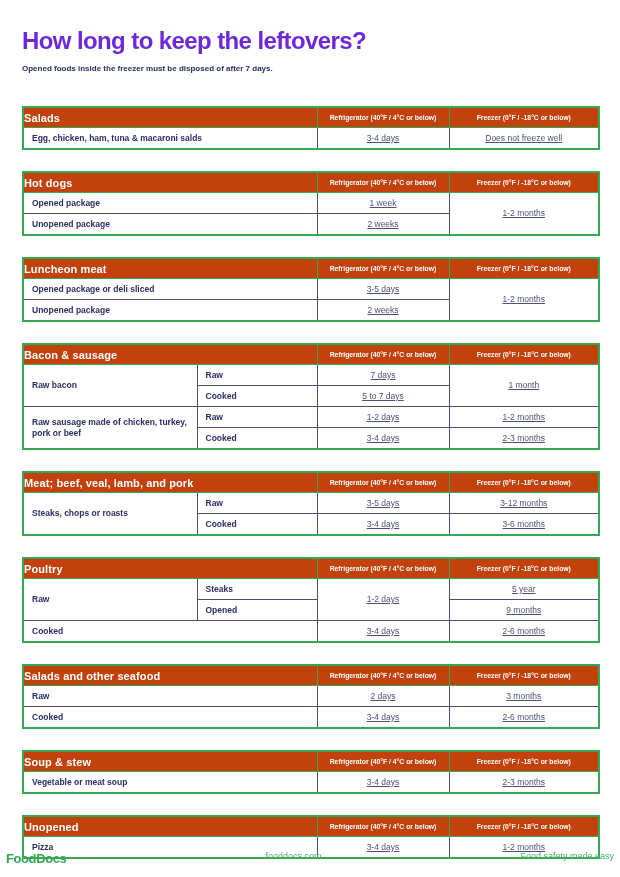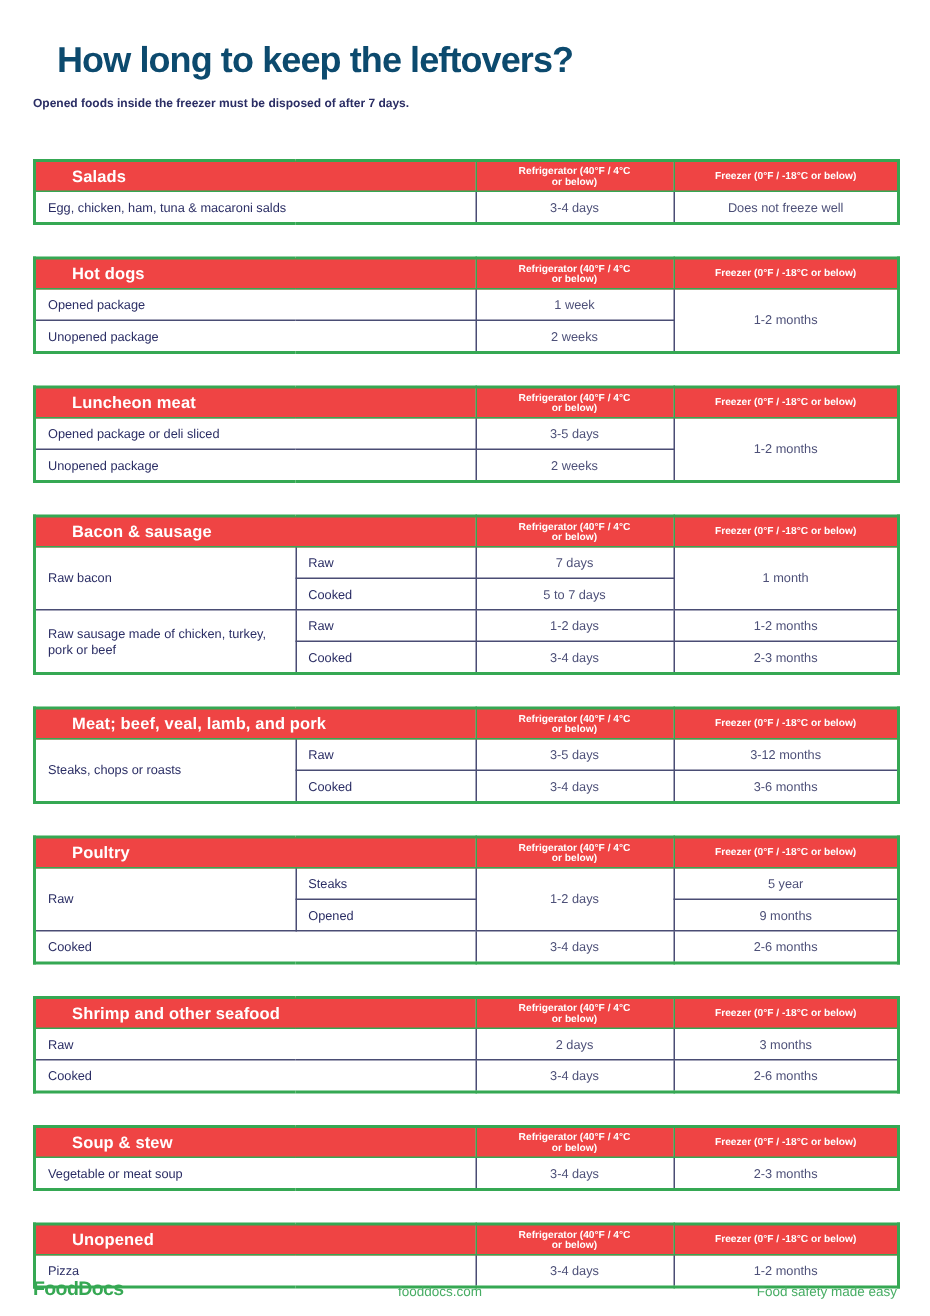--- a/index.html
+++ b/index.html
@@ -6,45 +6,45 @@
   body {
     width: 620px; height: 877px;
     background: #ffffff;
     font-family: "Liberation Sans", "DejaVu Sans", sans-serif;
     position: relative;
     overflow: hidden;
   }
   .page { padding: 27px 22px 0 22px; }
 
   .page-title {
-    margin: 0 0 9px 16px;
+    margin: 0 0 9px 0;
     font-size: 24px;
     font-weight: 800;
     letter-spacing: -0.6px;
-    color: #0c4a6e;
+    color: #6d28d9;
   }
   .page-subtitle {
     margin: 0 0 33px 0;
     font-size: 8px;
     font-weight: 700;
     color: #2a2d64;
   }
 
   table.food-table {
     border-collapse: collapse;
     table-layout: fixed;
     width: 578px;
     margin: 0 0 21px 0;
     border: 2px solid #35a853;
   }
   table.food-table th {
-    background: #ef4444;
+    background: #c2410c;
     color: #ffffff;
     border: 1px solid #35a853;
-    padding: 0 24px;
+    padding: 0 0;
     height: 19px;
     vertical-align: middle;
   }
   th.tbl-title {
     text-align: left;
     font-size: 11px;
     font-weight: 700;
     letter-spacing: 0.1px;
   }
   th.col-head {
@@ -55,37 +55,38 @@
   table.food-table td {
     border: 1px solid #4a4d74;
     padding: 2px 8px;
     height: 16px;
     vertical-align: middle;
     line-height: 1.25;
   }
   td.cell-label {
     text-align: left;
     font-size: 8.5px;
-    font-weight: 400;
+    font-weight: 700;
     color: #2a2d64;
   }
   td.cell-value {
     text-align: center;
     font-size: 8.5px;
     font-weight: 400;
     color: #4d5078;
+    text-decoration: underline;
   }
 
   .footer {
     position: absolute;
     left: 0; right: 0; bottom: 11px;
-    padding: 0 22px;
+    padding: 0 6px;
     display: flex;
     justify-content: space-between;
-    align-items: flex-end;
+    align-items: flex-start;
   }
   .footer-logo {
     font-size: 13px;
     font-weight: 800;
     letter-spacing: -0.4px;
     color: #35a853;
   }
   .footer-site, .footer-tagline {
     font-size: 9px;
     font-weight: 400;
@@ -274,21 +275,21 @@
       </table>
       <table class="food-table">
         <colgroup>
           <col style="width: 174px;">
           <col style="width: 120px;">
           <col style="width: 132px;">
           <col style="width: 150px;">
         </colgroup>
         <thead>
           <tr>
-            <th class="tbl-title" colspan="2">Shrimp and other seafood</th>
+            <th class="tbl-title" colspan="2">Salads and other seafood</th>
             <th class="col-head">Refrigerator (40°F / 4°C or below)</th>
             <th class="col-head">Freezer (0°F / -18°C or below)</th>
           </tr>
         </thead>
         <tbody>
           <tr>
             <td class="cell-label" colspan="2">Raw</td>
             <td class="cell-value">2 days</td>
             <td class="cell-value">3 months</td>
           </tr>

